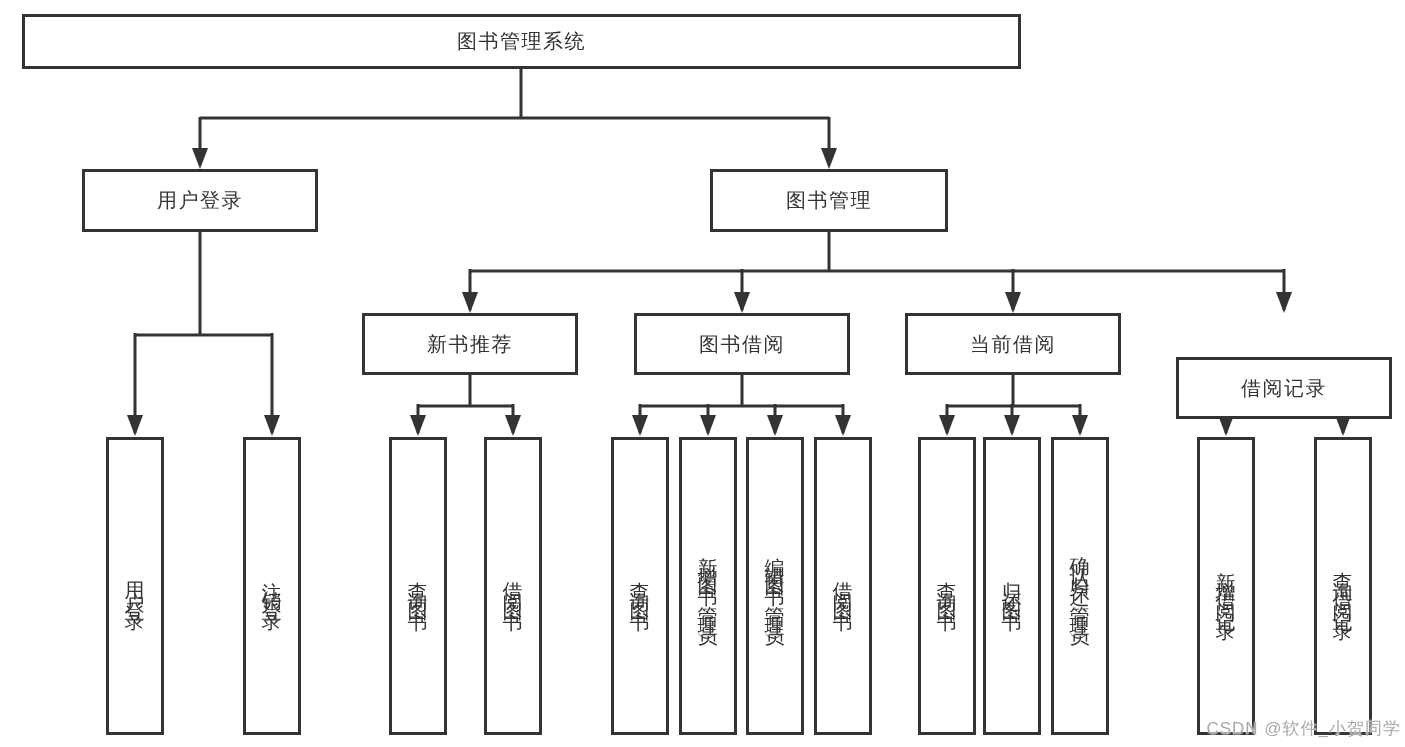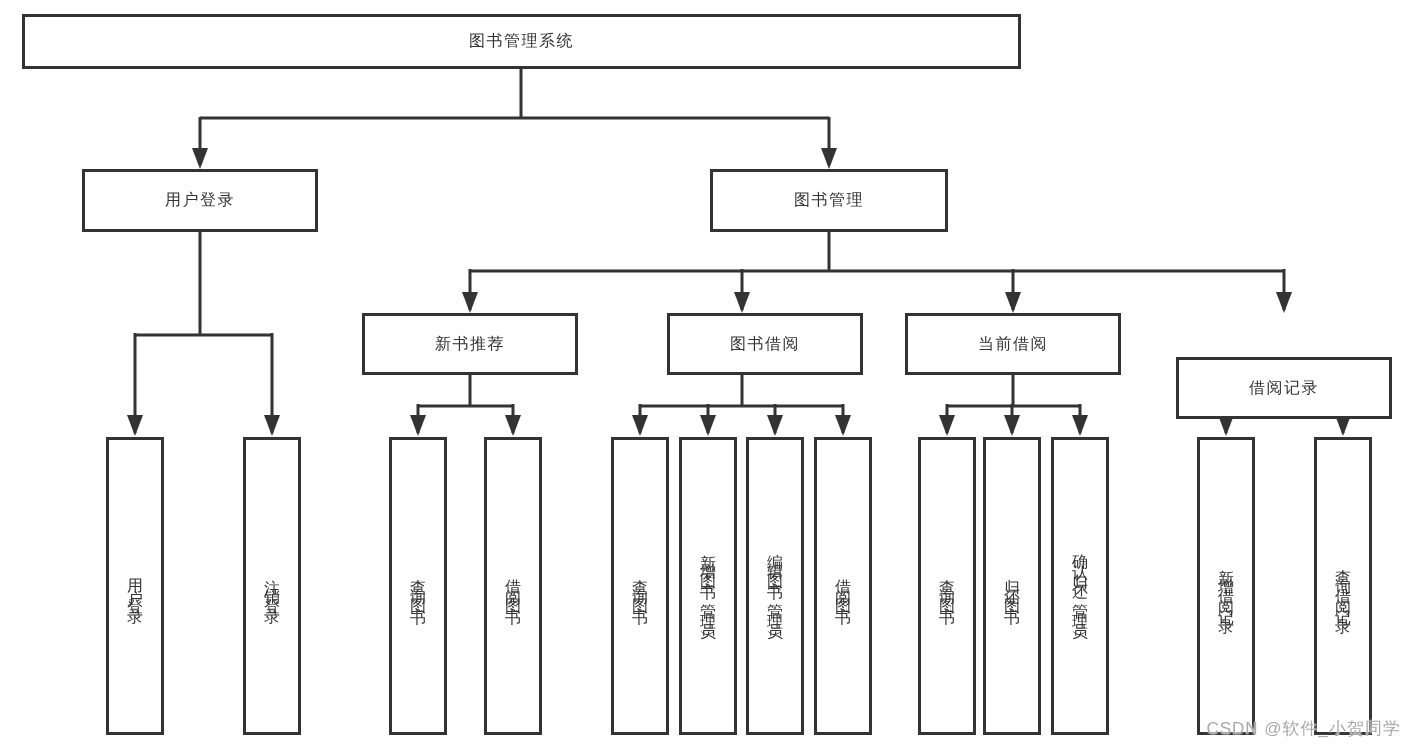--- a/index.html
+++ b/index.html
@@ -5,21 +5,21 @@
   html,body{margin:0;padding:0;background:#ffffff;}
   .canvas{
     position:relative;width:1405px;height:747px;background:#ffffff;
     font-family:"Liberation Sans",sans-serif;color:#333333;overflow:hidden;
   }
   .connectors{position:absolute;left:0;top:0;width:1405px;height:747px;}
   .box{
     position:absolute;background:#ffffff;border:3px solid #333333;
     box-sizing:border-box;display:flex;align-items:center;justify-content:center;
   }
-  .lbl{font-size:16px;letter-spacing:1.5px;white-space:nowrap;color:#333333;}
+  .lbl{font-size:20px;letter-spacing:1.5px;white-space:nowrap;color:#333333;}
   .leaf .lbl{
     writing-mode:vertical-rl;text-orientation:mixed;
     letter-spacing:10px;line-height:1;white-space:normal;
   }
   .watermark{
     position:absolute;right:4px;bottom:7px;font-size:17px;letter-spacing:1px;
     color:#a8a8a8;z-index:5;
     text-shadow:0 0 2px #ffffff,0 0 2px #ffffff;
   }
 </style>
@@ -67,21 +67,21 @@
   <div class="box" style="left:82px;top:169px;width:236px;height:63px;">
     <span class="lbl">用户登录</span>
   </div>
   <div class="box" style="left:710px;top:169px;width:238px;height:63px;">
     <span class="lbl">图书管理</span>
   </div>
 
   <div class="box" style="left:362px;top:313px;width:216px;height:62px;">
     <span class="lbl">新书推荐</span>
   </div>
-  <div class="box" style="left:634px;top:313px;width:196px;height:62px;margin-left:33px;">
+  <div class="box" style="left:634px;top:313px;width:216px;height:62px;">
     <span class="lbl">图书借阅</span>
   </div>
   <div class="box" style="left:905px;top:313px;width:216px;height:62px;">
     <span class="lbl">当前借阅</span>
   </div>
   <div class="box" style="left:1176px;top:313px;width:216px;height:62px;margin-top:44px;">
     <span class="lbl">借阅记录</span>
   </div>
 
   <div class="box leaf" style="left:106px;top:437px;width:58px;height:298px;">

